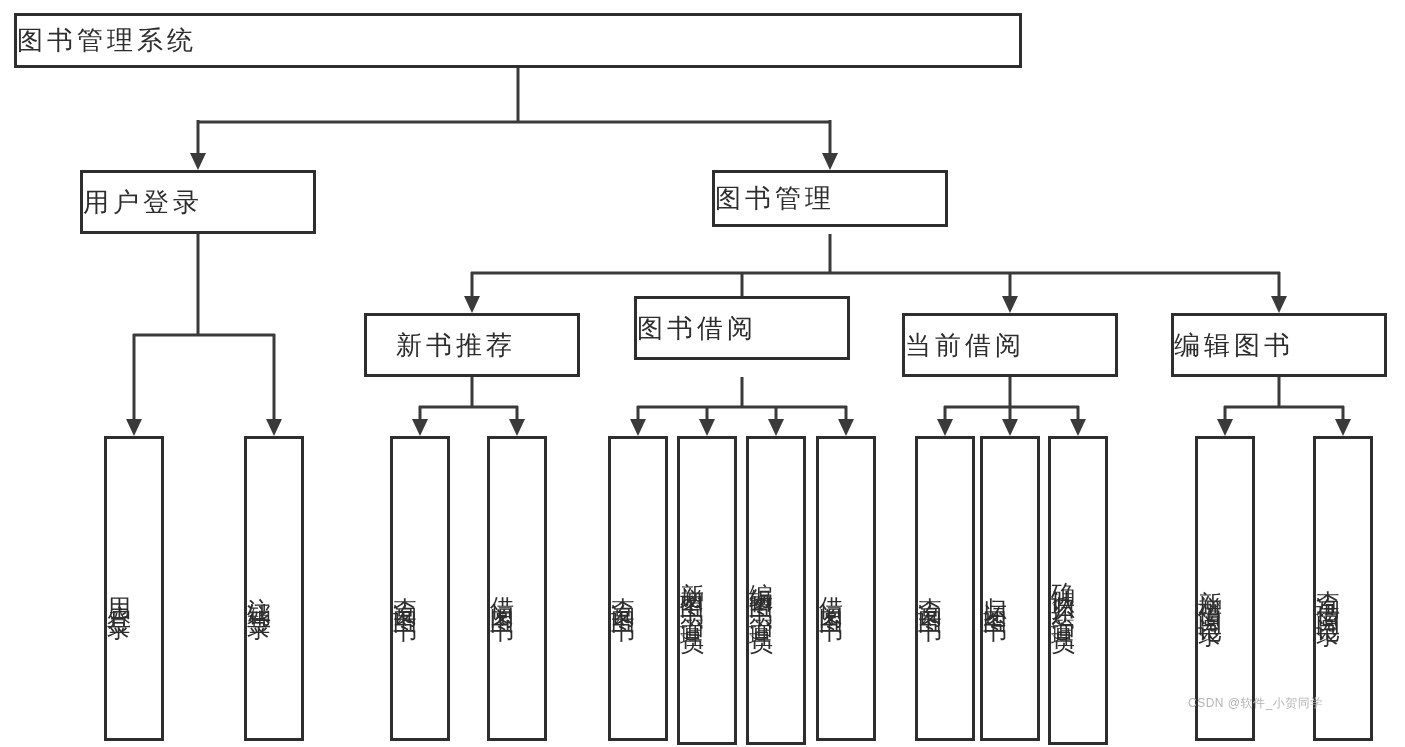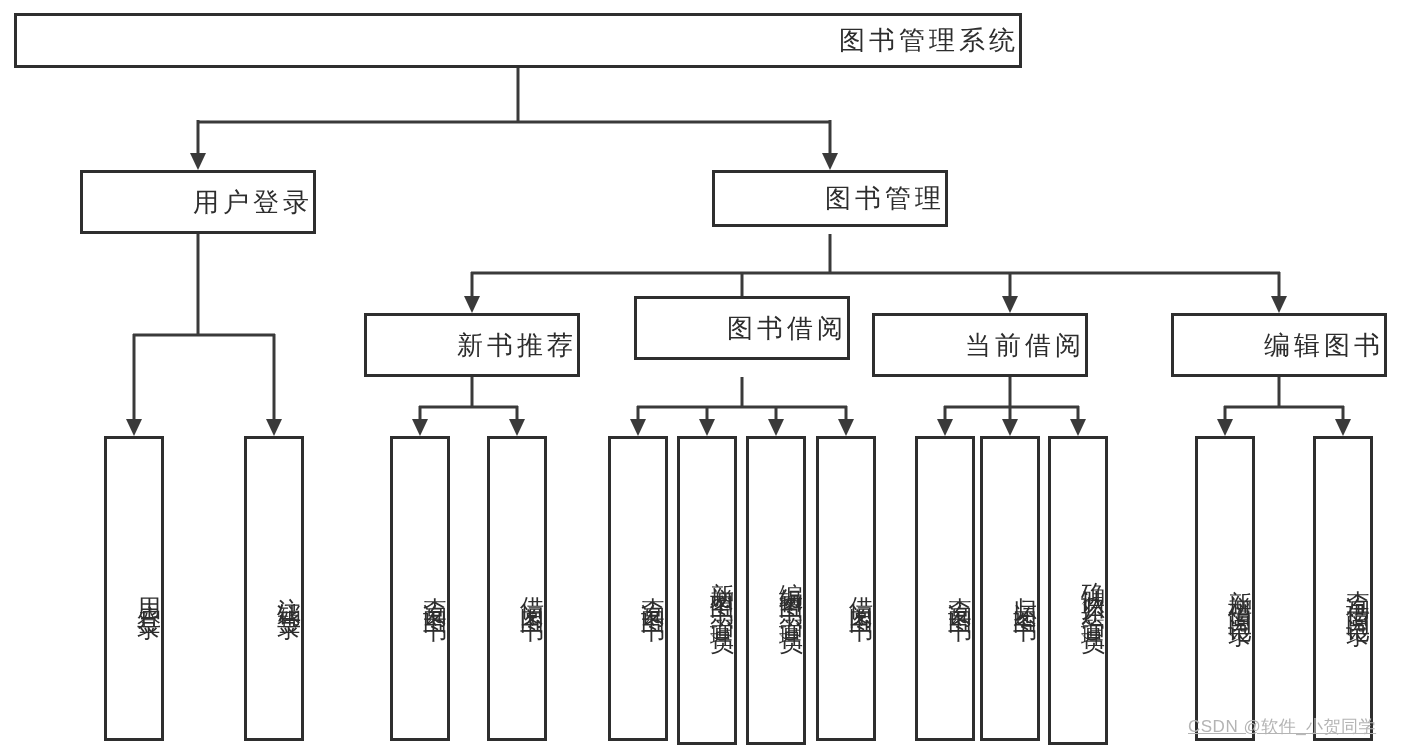--- a/index.html
+++ b/index.html
@@ -15,48 +15,47 @@
   svg.wires { position: absolute; left: 0; top: 0; z-index: 1; }
   .wires line { stroke: var(--line, #3a3a3a); stroke-width: 3; }
   .wires polygon { fill: var(--line, #3a3a3a); }
   .box {
     position: absolute;
     box-sizing: border-box;
     border: 3px solid var(--border, #2e2e2e);
     background: #ffffff;
     display: flex;
     align-items: center;
-    justify-content: flex-end;
+    justify-content: flex-start;
     z-index: 2;
   }
   .hbox span {
     font-size: 26px;
     letter-spacing: 4px;
     white-space: nowrap;
   }
   .leaf span {
     writing-mode: vertical-rl;
     text-orientation: mixed;
     font-size: 24px;
     line-height: 1;
     letter-spacing: 7px;
     margin-bottom: -7px;
     white-space: nowrap;
   }
   .watermark {
     position: absolute;
     left: 1188px;
-    top: 715px;
-    font-size: 17px;
+    top: 695px;
+    font-size: 12px;
     letter-spacing: 0.5px;
     color: var(--wm, #b4b4b4);
     z-index: 6;
     white-space: nowrap;
     pointer-events: none;
-    text-decoration: underline;
   }
 </style>
 </head>
 <body>
 
 <div class="stage" style="--line: #3a3a3a; --border: #2e2e2e; --text: #2d2d2d; --wm: #b4b4b4; --bg: #ffffff;">
 
   <svg class="wires" width="1405" height="747" viewBox="0 0 1405 747">
 
     <line x1="518" y1="68" x2="518" y2="123"></line>
@@ -123,27 +122,27 @@
     <span>图书管理系统</span>
   </div>
 
   <div class="box hbox" style="left:80px; top:170px; width:236px; height:64px;">
     <span>用户登录</span>
   </div>
   <div class="box hbox" style="left:712px; top:170px; width:236px; height:57px;">
     <span>图书管理</span>
   </div>
 
-  <div class="box hbox" style="left:364px; top:313px; width:216px; height:64px;">
+  <div class="box hbox" style="left:364px; top:313px; width:216px; height:64px;padding-left:29px;">
     <span>新书推荐</span>
   </div>
   <div class="box hbox" style="left:634px; top:296px; width:216px; height:64px;">
     <span>图书借阅</span>
   </div>
-  <div class="box hbox" style="left:872px; top:313px; width:216px; height:64px;">
+  <div class="box hbox" style="left:902px; top:313px; width:216px; height:64px;">
     <span>当前借阅</span>
   </div>
   <div class="box hbox" style="left:1171px; top:313px; width:216px; height:64px;">
     <span>编辑图书</span>
   </div>
 
   <div class="box leaf" style="left:104px; top:436px; width:60px; height:305px;">
     <span>用户登录</span>
   </div>
   <div class="box leaf" style="left:244px; top:436px; width:60px; height:305px;">

